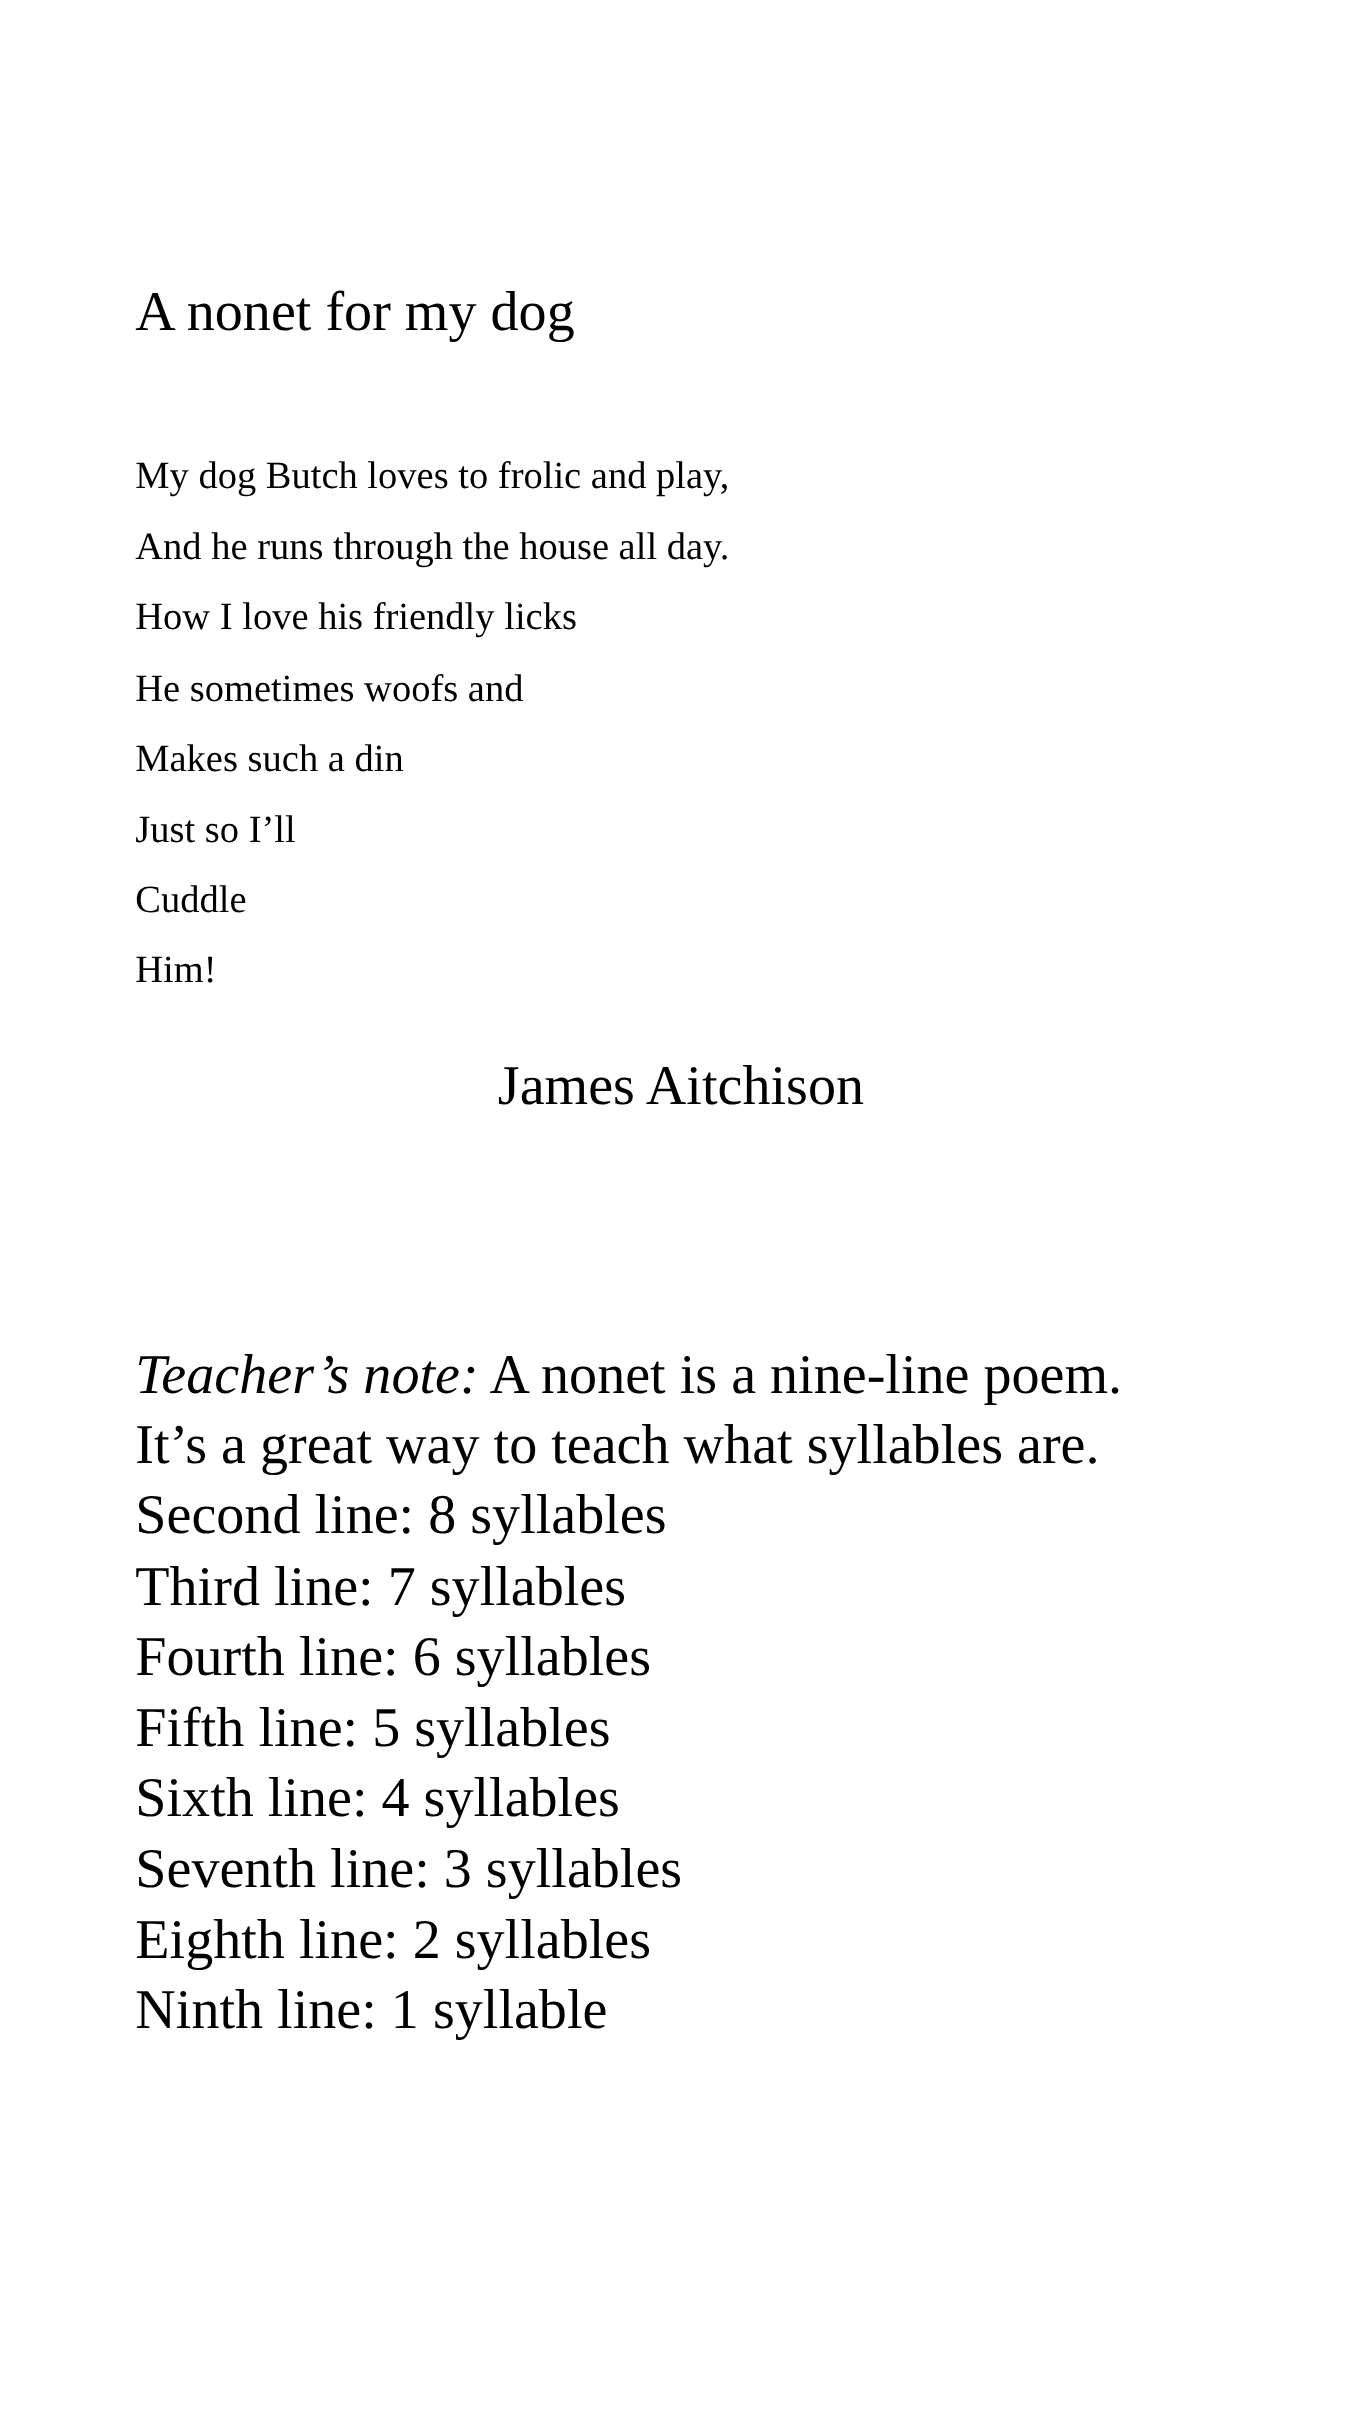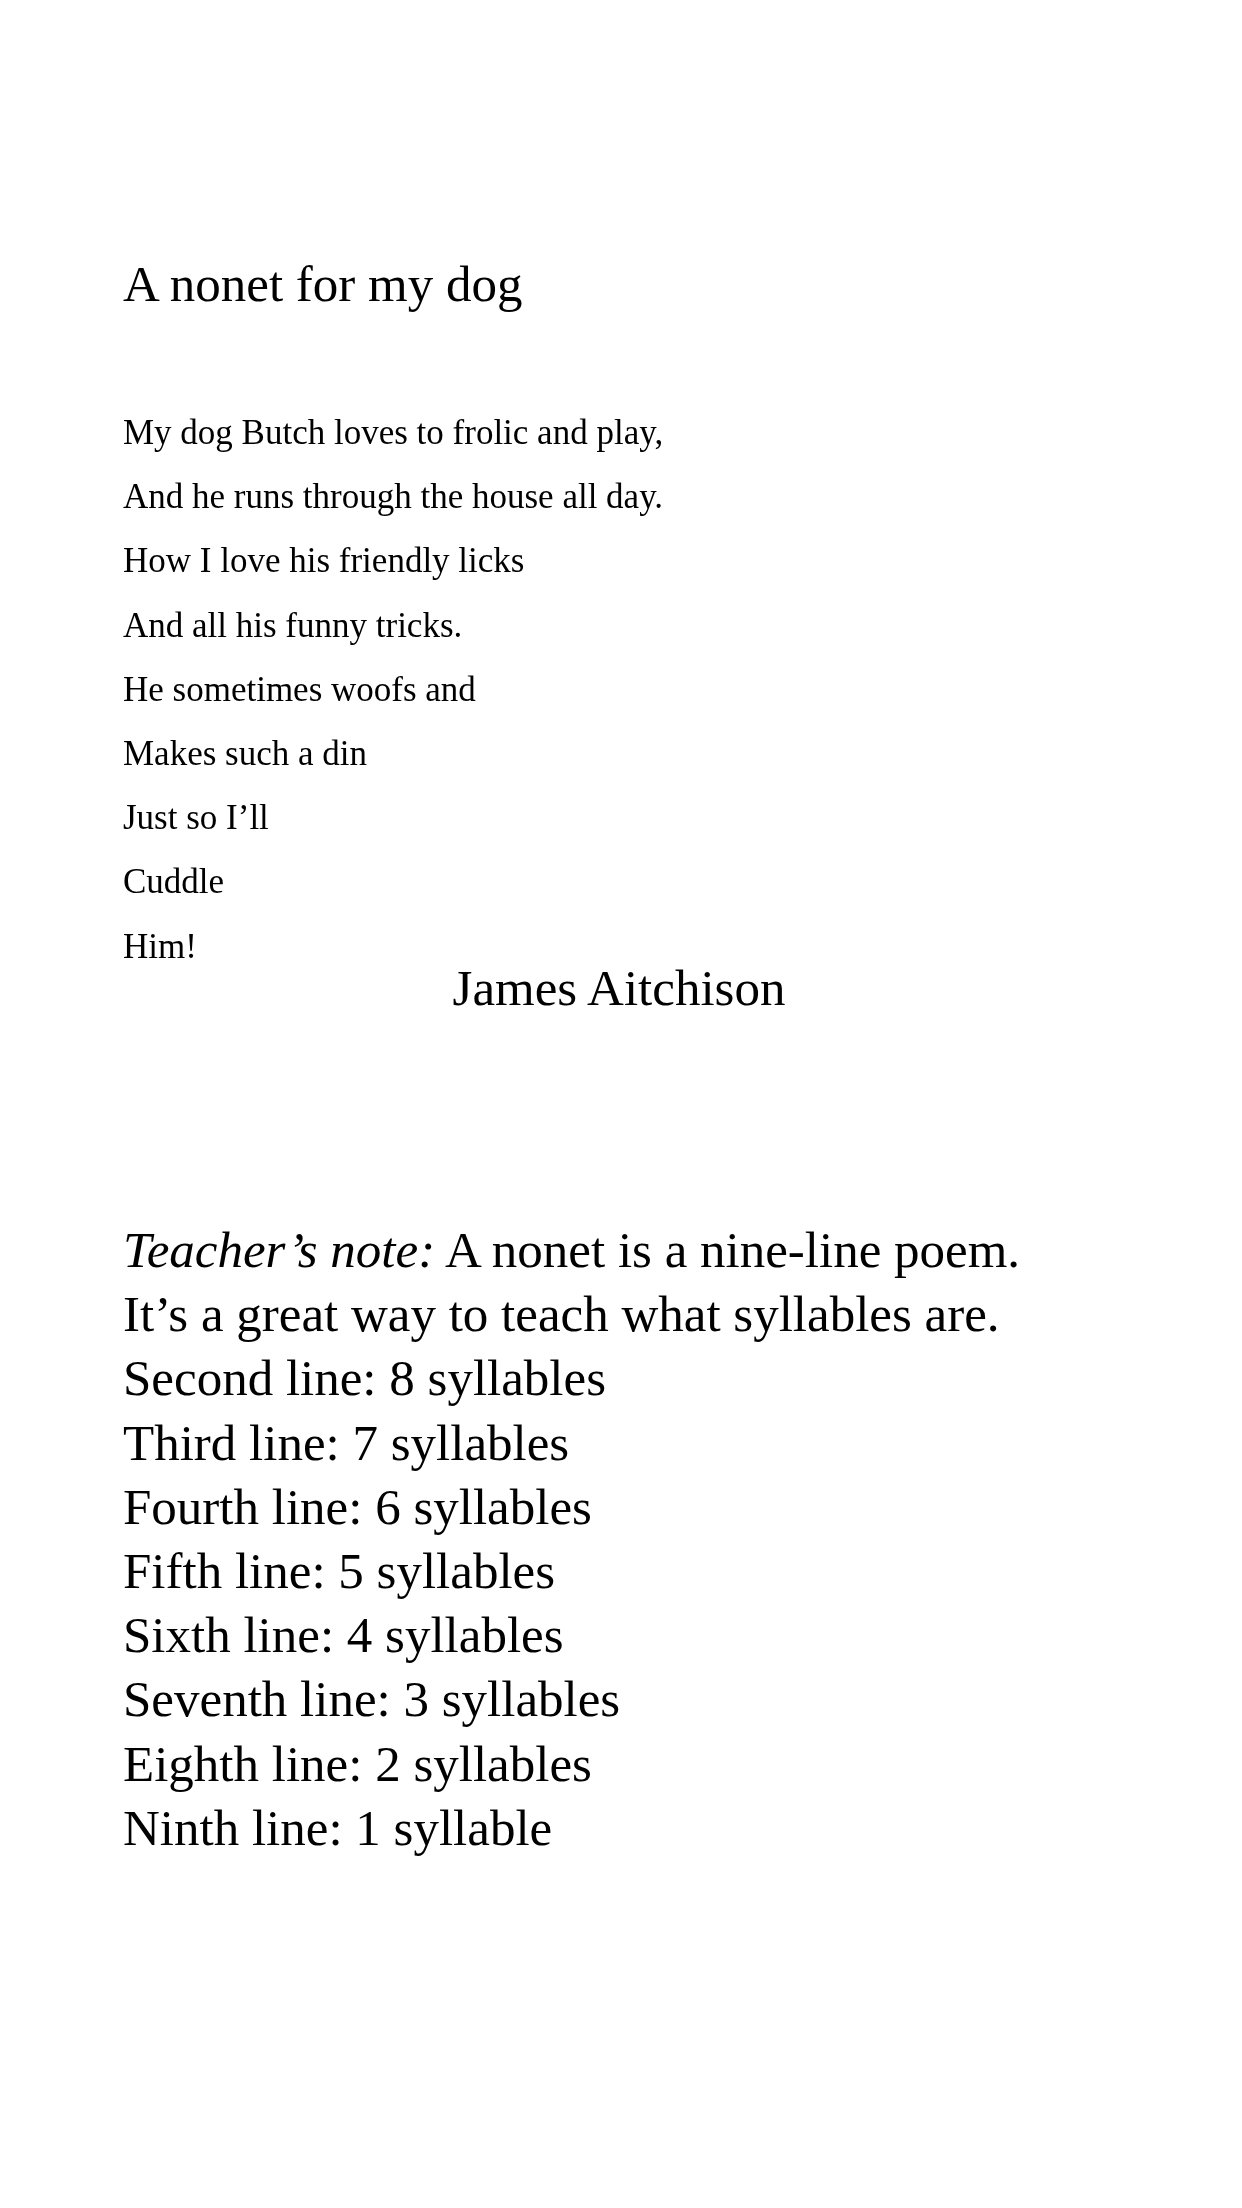--- a/index.html
+++ b/index.html
@@ -72,21 +72,20 @@
 <body>
 
 <div class="page">
 
   <div class="title">A nonet for my dog</div>
 
   <div class="poem">
     <span class="poem-line">My dog Butch loves to frolic and play,</span>
     <span class="poem-line">And he runs through the house all day.</span>
     <span class="poem-line">How I love his friendly licks</span>
-    <span class="poem-line">And all his funny tricks.</span>
     <span class="poem-line">He sometimes woofs and</span>
     <span class="poem-line">Makes such a din</span>
     <span class="poem-line">Just so I’ll</span>
     <span class="poem-line">Cuddle</span>
     <span class="poem-line">Him!</span>
   </div>
 
   <div class="author">James Aitchison</div>
 
   <div class="note">

